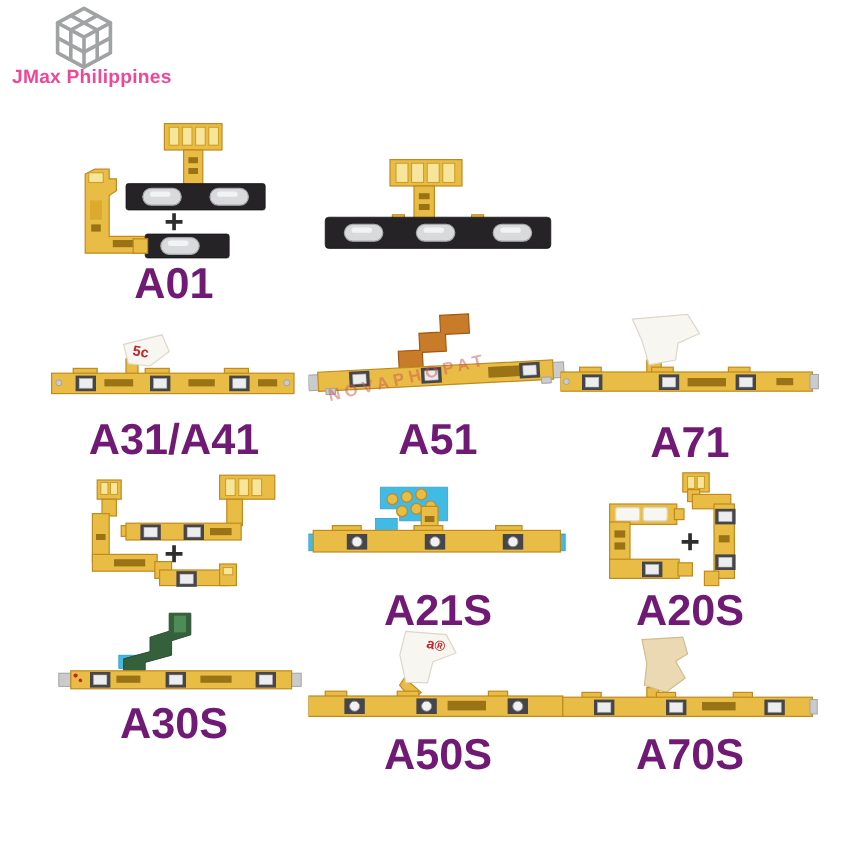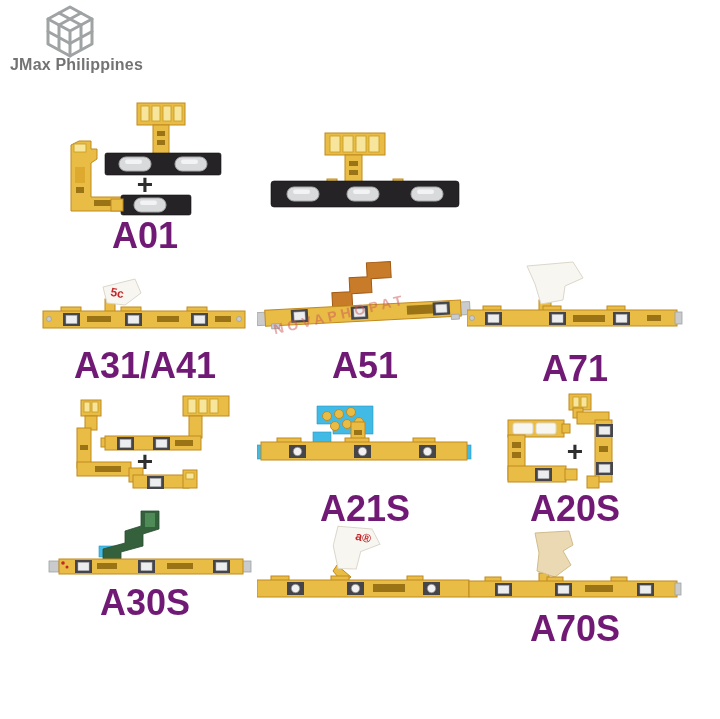--- a/index.html
+++ b/index.html
@@ -1,20 +1,20 @@
 <!DOCTYPE html>
 <html><head>
 <meta charset="utf-8">
 <style>
   html,body{margin:0;padding:0;background:#fff;}
   .stage{position:relative;width:720px;height:719px;background:#ffffff;overflow:hidden;
          font-family:"Liberation Sans",sans-serif;}
   .logo-svg{position:absolute;left:42px;top:4px;}
   .brand{position:absolute;left:10px;top:56px;font-size:16px;font-weight:bold;
-         color:#737373;letter-spacing:.2px;}
+         color:#ec4899;letter-spacing:.2px;}
   .cell{position:absolute;width:216px;}
   .cell svg{display:block;}
   .label{width:100%;text-align:center;font-size:36px;font-weight:bold;color:#701a75;
          line-height:38px;height:38px;}
   .plus{position:absolute;left:0;width:100%;text-align:center;font-size:28px;
         font-weight:600;color:#2e2e2e;line-height:28px;}
   .wm{position:absolute;left:14px;top:44px;width:200px;transform:rotate(-13deg);
       color:rgba(205,85,85,.5);font-size:14px;font-weight:bold;letter-spacing:4px;
       white-space:nowrap;pointer-events:none;}
   
@@ -316,20 +316,21 @@
         <rect class="gold" x="14" y="51" width="18" height="5"></rect>
         <rect class="gold" x="74" y="51" width="18" height="5"></rect>
         <rect class="gold" x="150" y="51" width="16" height="5"></rect>
         <rect class="gold" x="0" y="55" width="212" height="17"></rect>
         <rect class="dk" x="116" y="59" width="32" height="8"></rect>
         <use href="#btnc" x="30" y="57"></use>
         <use href="#btnc" x="90" y="57"></use>
         <use href="#btnc" x="166" y="57"></use>
       </g>
     </svg>
+    <div class="label">A50S</div>
   </div>
 
   <div class="cell" style="left:467px;top:525px;height:132px">
     <svg width="216" height="85" viewBox="0 0 216 85">
       <g>
         <rect class="gold" x="72" y="48" width="10" height="10"></rect>
         <path class="tan" d="M68,8 L102,6 L106,20 L96,26 L104,40 L88,52 L70,46 L72,28 Z"></path>
       </g>
       <g>
         <rect class="gold" x="18" y="52" width="16" height="5"></rect>

